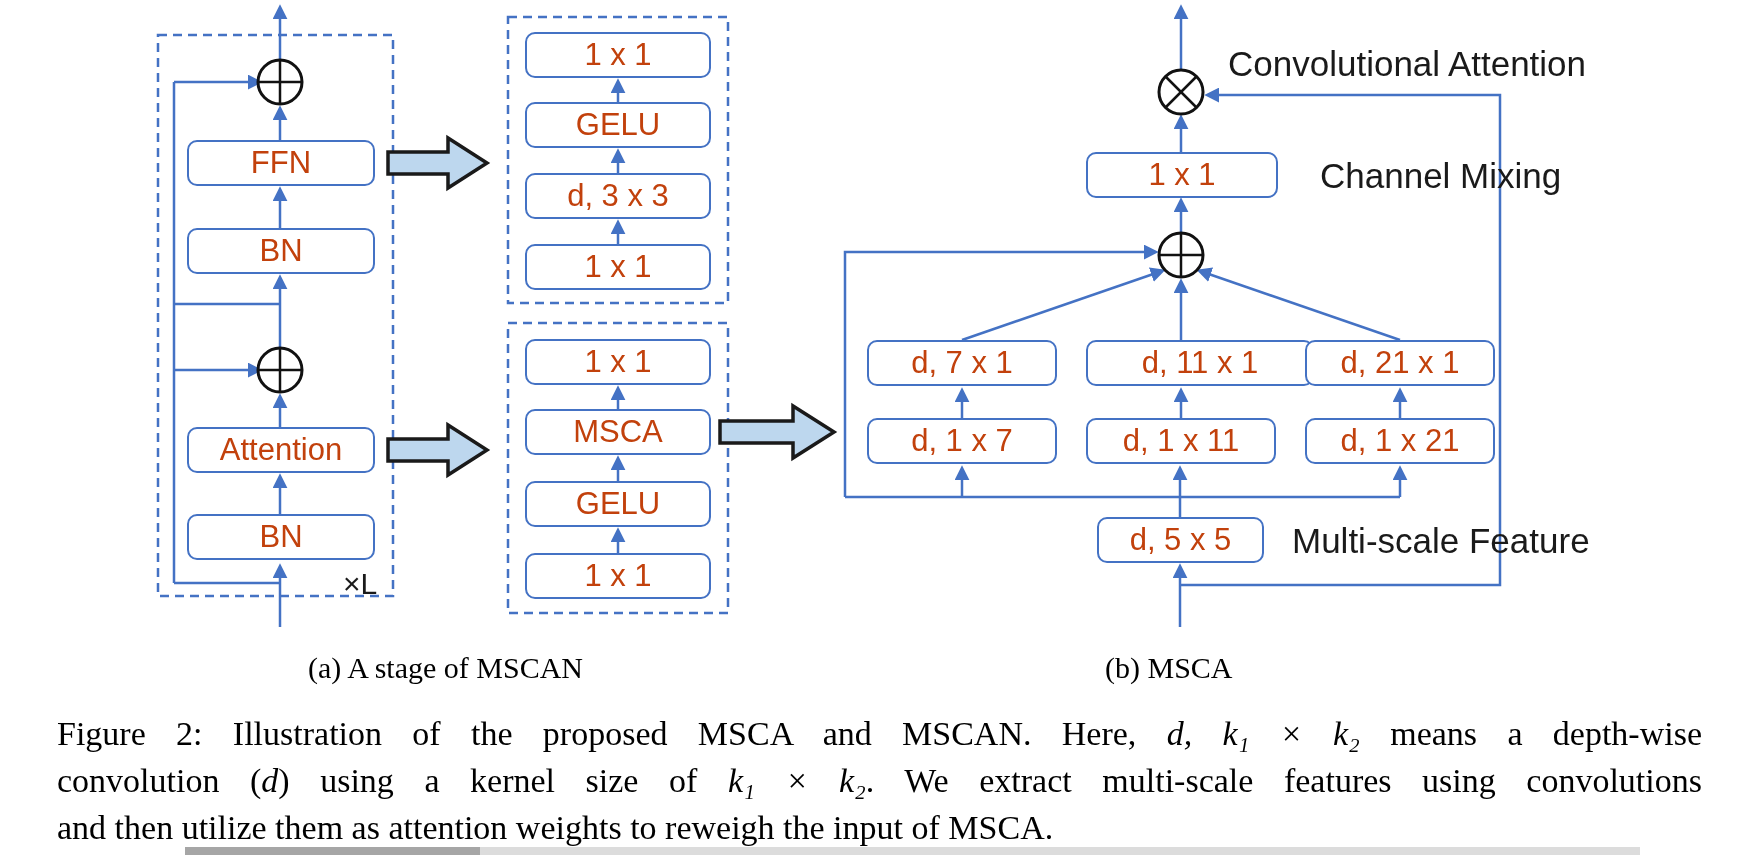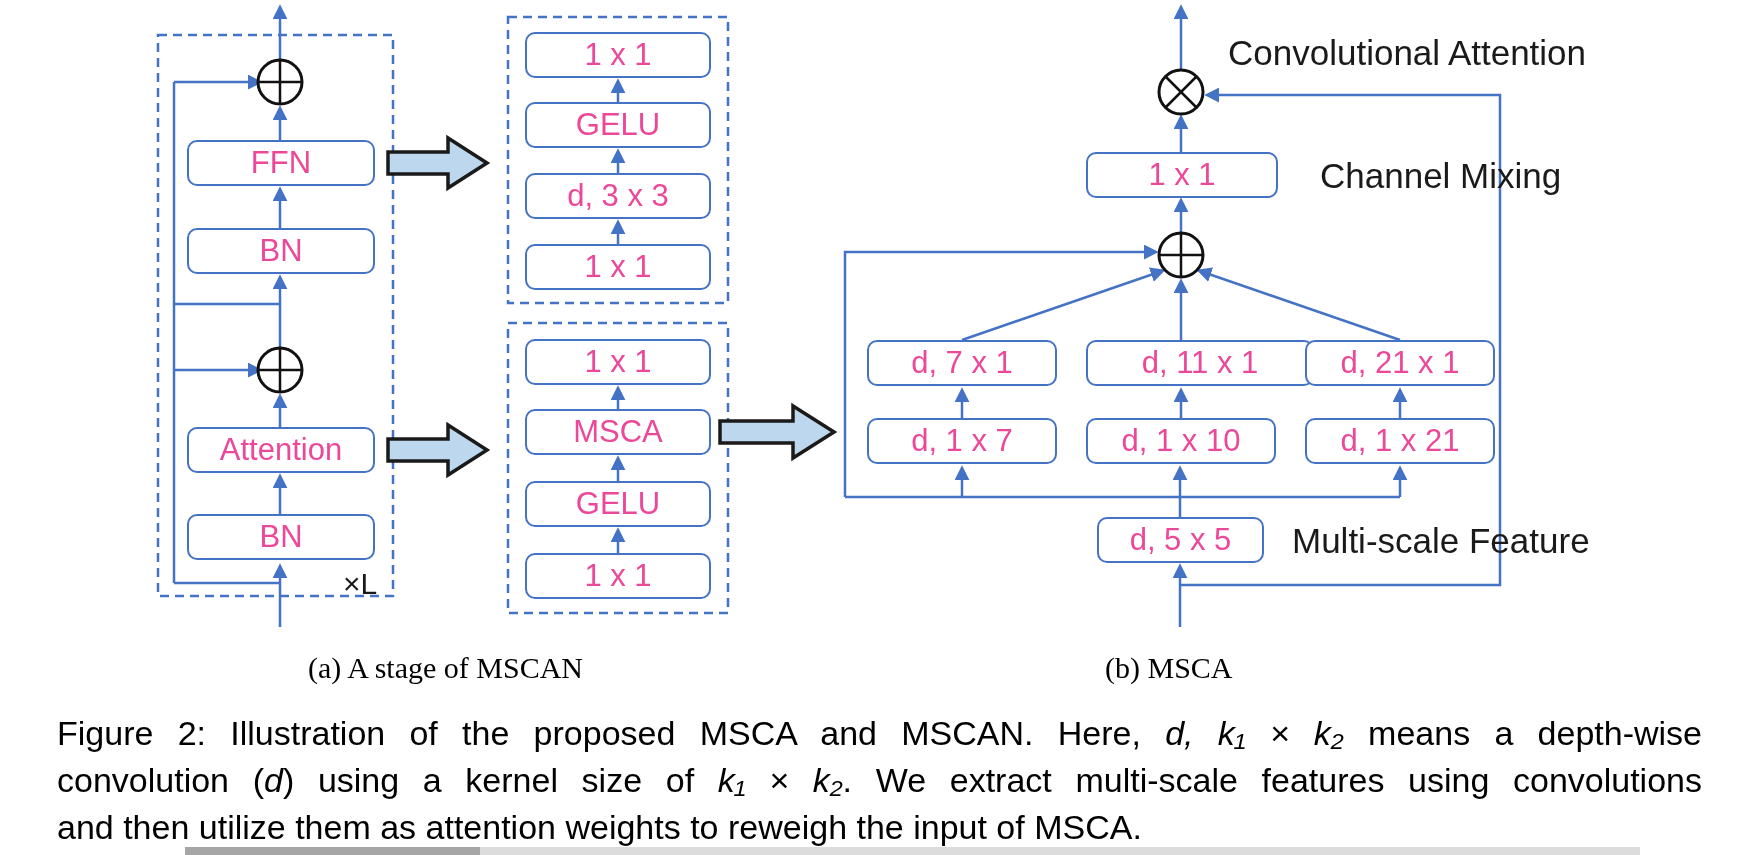--- a/index.html
+++ b/index.html
@@ -11,37 +11,37 @@
   html,body{margin:0;padding:0;}
   body{
     width:1741px;height:855px;position:relative;background:#ffffff;
     overflow:hidden;font-family:"Liberation Sans",sans-serif;
   }
   svg{position:absolute;left:0;top:0;z-index:0;}
   .box{
     position:absolute;z-index:2;box-sizing:border-box;background:#ffffff;
     border:2.5px solid var(--line-blue);border-radius:10px;
     display:flex;align-items:center;justify-content:center;
-    font-size:31px;color:#ec4899;font-family:"Liberation Sans",sans-serif;
+    font-size:31px;color:#c2410c;font-family:"Liberation Sans",sans-serif;
   }
   .lbl{
     position:absolute;z-index:2;font-size:35px;color:#1a1a1a;white-space:nowrap;
     font-family:"Liberation Sans",sans-serif;background:transparent;
   }
   .xl{
     position:absolute;z-index:2;font-size:30px;color:#1a1a1a;white-space:nowrap;
     font-family:"Liberation Sans",sans-serif;
   }
   .scap{
     position:absolute;z-index:2;font-size:30px;color:#000;white-space:nowrap;
     font-family:"Liberation Serif","DejaVu Serif",serif;
   }
   .figcap{
     position:absolute;z-index:2;left:57px;top:710px;width:1645px;color:#000;
-    font-family:Liberation Sans, sans-serif;font-size:34px;
+    font-family:Liberation Serif, serif;font-size:34px;
   }
   .figcap .ln{line-height:47px;}
   .figcap .jl{text-align:justify;text-align-last:justify;white-space:nowrap;}
   .figcap i{font-style:italic;}
   .sb-track{position:absolute;z-index:3;left:185px;top:847px;width:1455px;height:8px;background:var(--scrollbar-track);}
   .sb-thumb{position:absolute;z-index:4;left:185px;top:847px;width:295px;height:8px;background:var(--scrollbar-thumb);}
 </style>
 </head>
 <body>
 
@@ -145,25 +145,25 @@
 <div class="box" style="left:525px;top:339px;width:186px;height:46px;">1 x 1</div>
 <div class="box" style="left:525px;top:409px;width:186px;height:46px;">MSCA</div>
 <div class="box" style="left:525px;top:481px;width:186px;height:46px;">GELU</div>
 <div class="box" style="left:525px;top:553px;width:186px;height:46px;">1 x 1</div>
 
 <div class="box" style="left:1086px;top:152px;width:192px;height:46px;">1 x 1</div>
 <div class="box" style="left:867px; top:340px;width:190px;height:46px;">d, 7 x 1</div>
 <div class="box" style="left:1086px;top:340px;width:228px;height:46px;">d, 11 x 1</div>
 <div class="box" style="left:1305px;top:340px;width:190px;height:46px;">d, 21 x 1</div>
 <div class="box" style="left:867px; top:418px;width:190px;height:46px;">d, 1 x 7</div>
-<div class="box" style="left:1086px;top:418px;width:190px;height:46px;">d, 1 x 10</div>
+<div class="box" style="left:1086px;top:418px;width:190px;height:46px;">d, 1 x 11</div>
 <div class="box" style="left:1305px;top:418px;width:190px;height:46px;">d, 1 x 21</div>
 <div class="box" style="left:1097px;top:517px;width:167px;height:46px;">d, 5 x 5</div>
 
-<div class="lbl" style="left:1228px;top:33px;">Convolutional Attention</div>
+<div class="lbl" style="left:1228px;top:44px;">Convolutional Attention</div>
 <div class="lbl" style="left:1320px;top:156px;">Channel Mixing</div>
 <div class="lbl" style="left:1292px;top:521px;text-align:center;">Multi-scale Feature</div>
 
 <div class="scap" style="left:260px; top:651px;margin-left:48px;">(a) A stage of MSCAN</div>
 <div class="scap" style="left:1105px;top:651px;">(b) MSCA</div>
 
 <div class="figcap">
   <div class="ln jl"><span>Figure 2: Illustration of the proposed MSCA and MSCAN. Here, </span><i><span>d, k₁ × k₂</span></i><span> means a depth-wise</span></div>
   <div class="ln jl"><span>convolution (</span><i><span>d</span></i><span>) using a kernel size of </span><i><span>k₁ × k₂</span></i><span>. We extract multi-scale features using convolutions</span></div>
   <div class="ln">and then utilize them as attention weights to reweigh the input of MSCA.</div>

